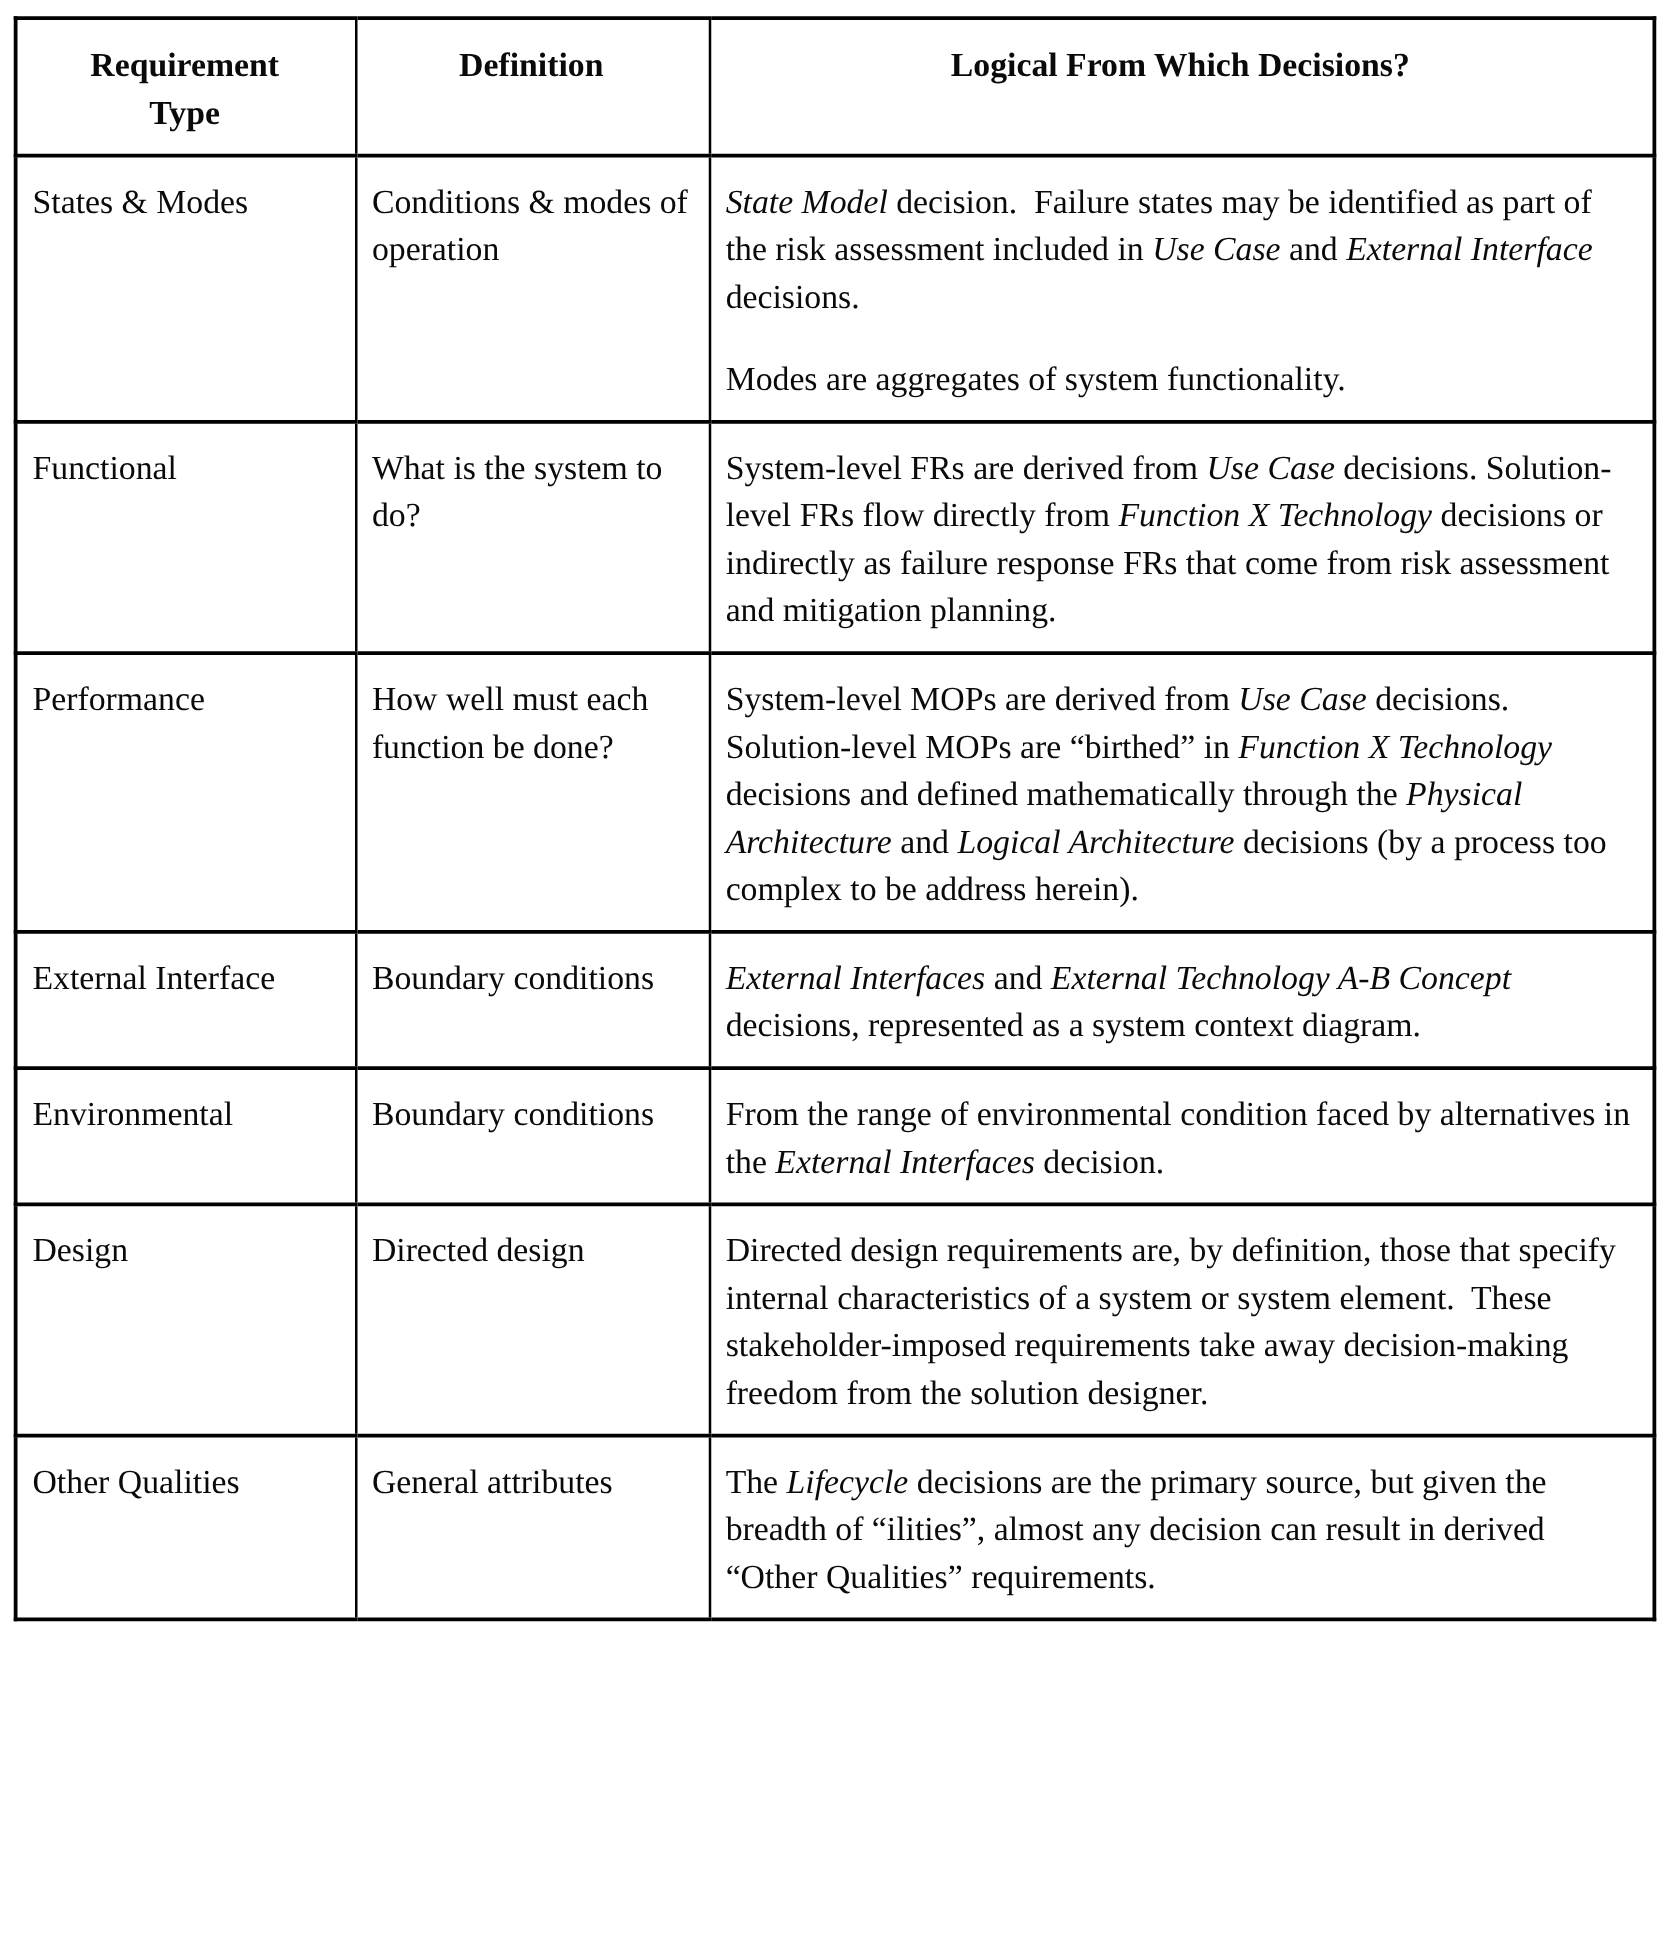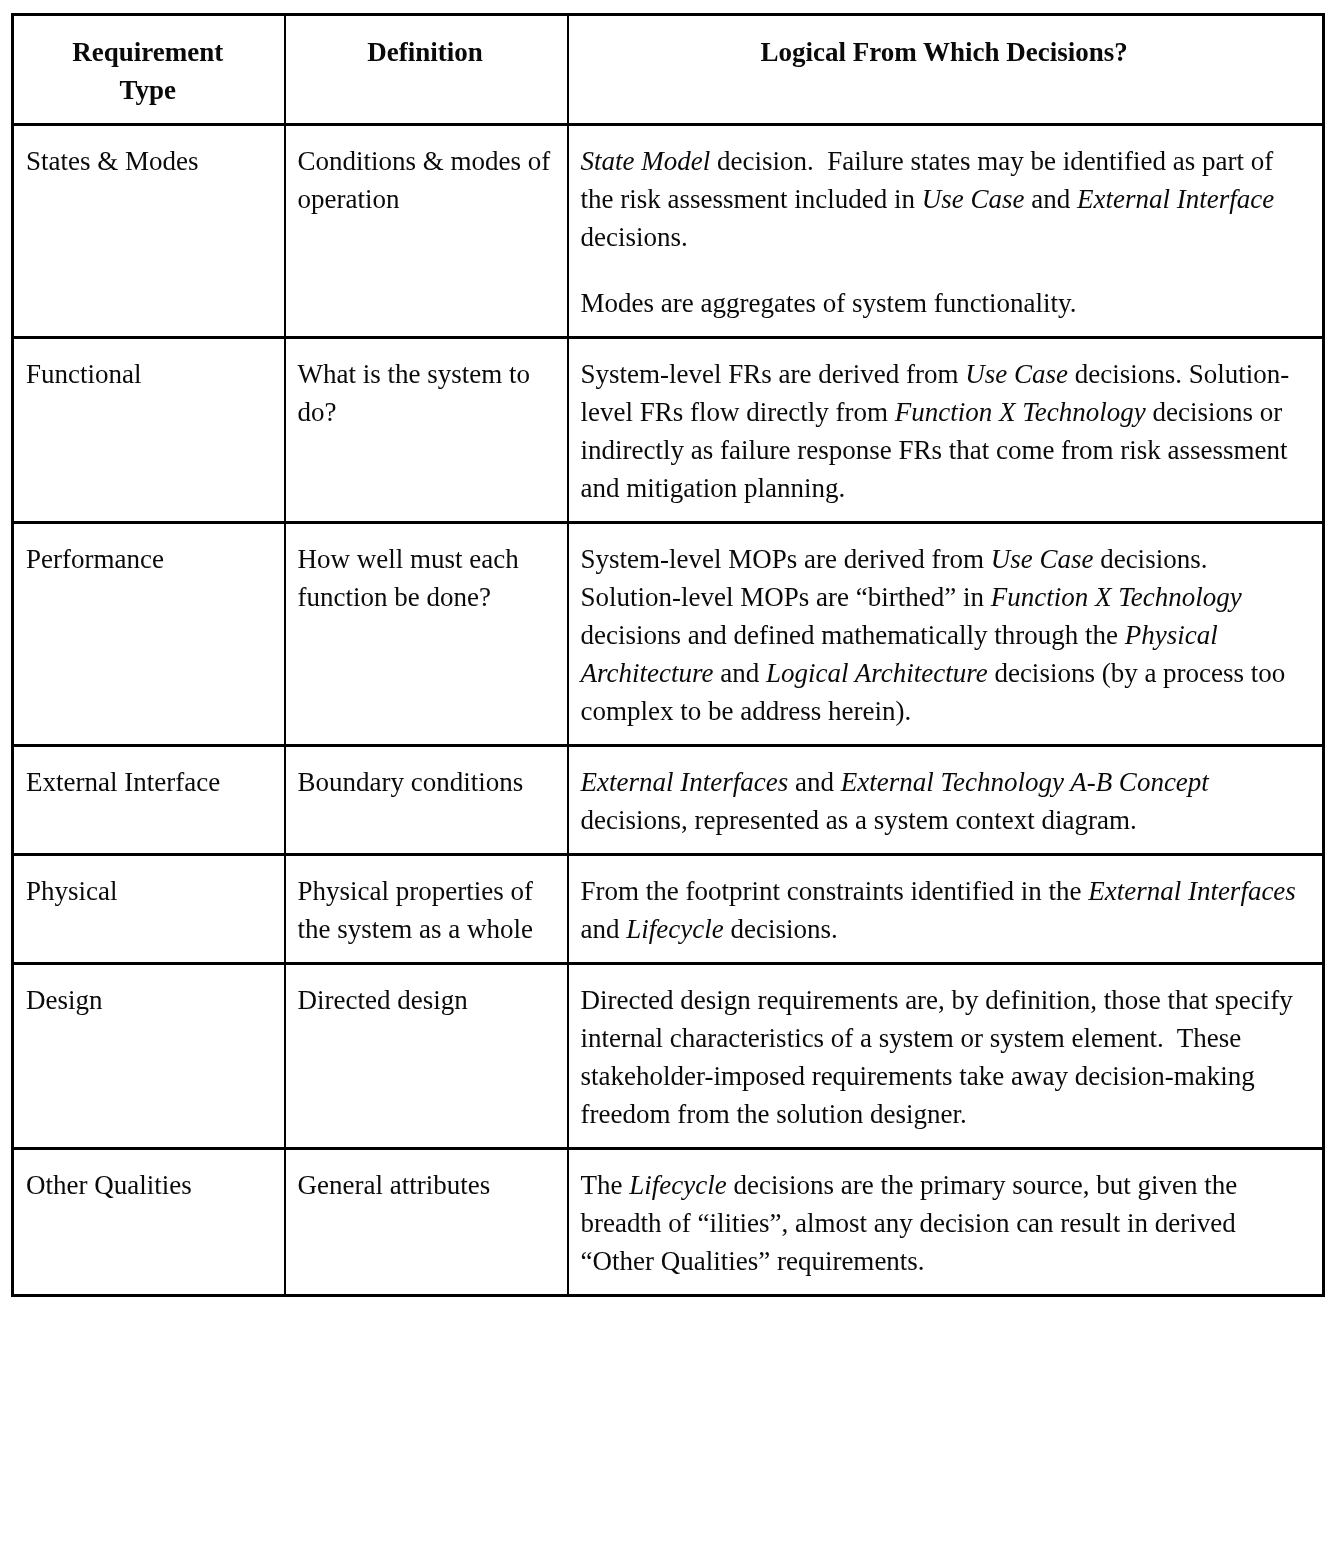--- a/index.html
+++ b/index.html
@@ -94,27 +94,27 @@
     <td>How well must each function be done?</td>
     <td><p><span>System-level MOPs are derived from </span><em>Use Case</em><span> decisions. Solution-level MOPs are “birthed” in </span><em>Function X Technology</em><span> decisions and defined mathematically through the </span><em>Physical Architecture</em><span> and </span><em>Logical Architecture</em><span> decisions (by a process too complex to be address herein).</span></p></td>
   </tr>
 
   <tr>
     <td>External Interface</td>
     <td>Boundary conditions</td>
     <td><p><em>External Interfaces</em><span> and </span><em>External Technology A-B Concept</em><span> decisions, represented as a system context diagram.</span></p></td>
   </tr>
 
+  <tr>
+    <td>Environmental</td>
+    <td>Boundary conditions</td>
+    <td><p><span>From the range of environmental condition faced by alternatives in the </span><em>External Interfaces</em><span> decision.</span></p></td>
+  </tr>
 
 
-  <tr>
-    <td>Physical</td>
-    <td>Physical properties of the system as a whole</td>
-    <td><p><span>From the footprint constraints identified in the </span><em>External Interfaces</em><span> and </span><em>Lifecycle</em><span> decisions.</span></p></td>
-  </tr>
 
   <tr>
     <td>Design</td>
     <td>Directed design</td>
     <td><p><span>Directed design requirements are, by definition, those that specify internal characteristics of a system or system element.  These stakeholder-imposed requirements take away decision-making freedom from the solution designer.</span></p></td>
   </tr>
 
   <tr>
     <td>Other Qualities</td>
     <td>General attributes</td>

